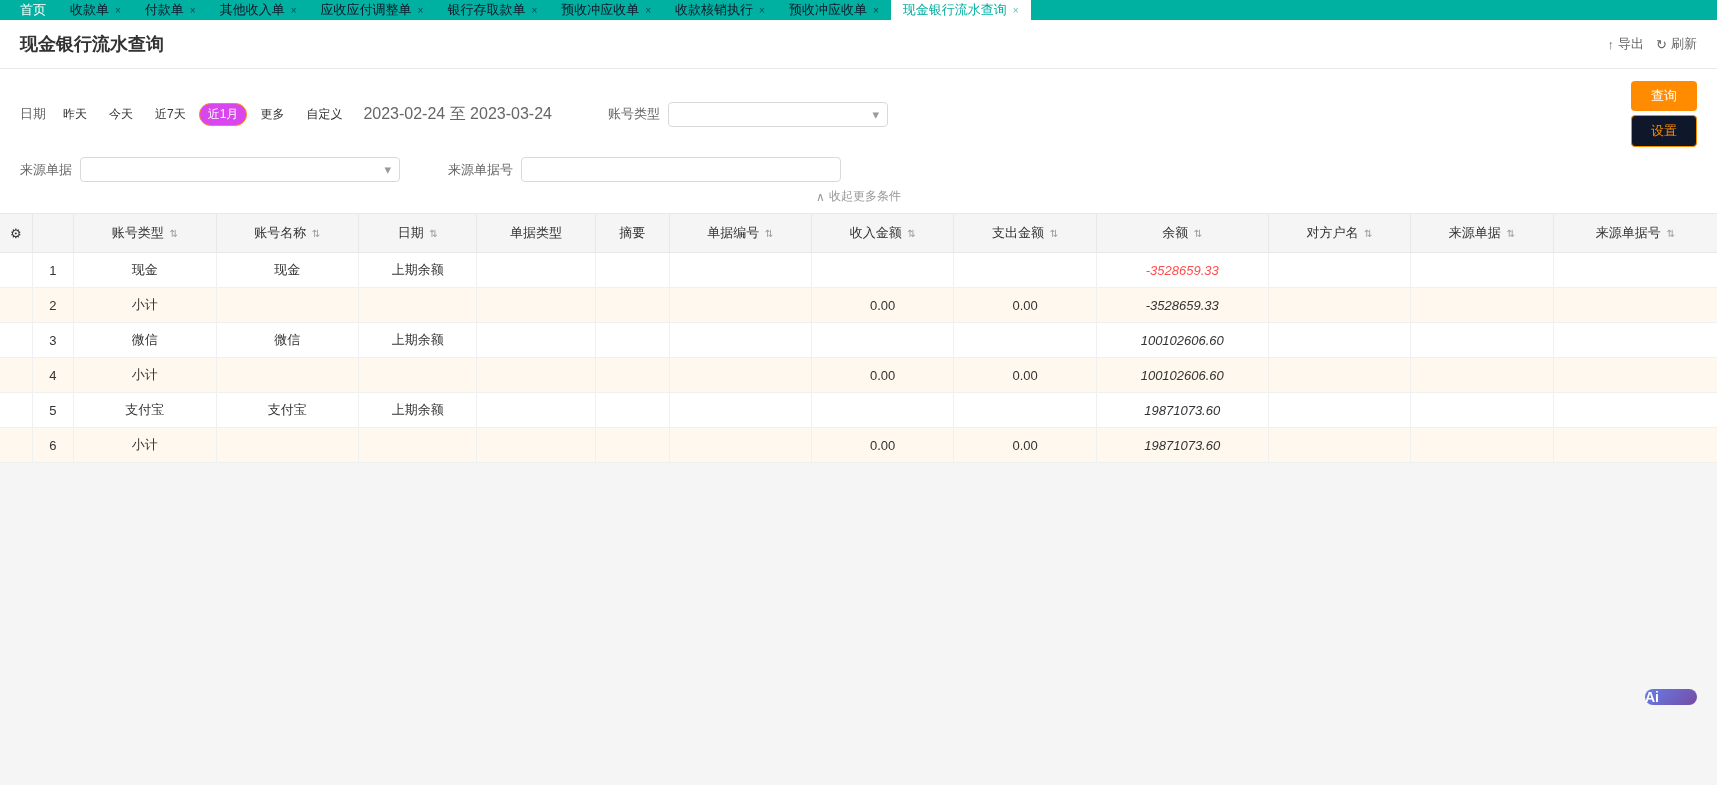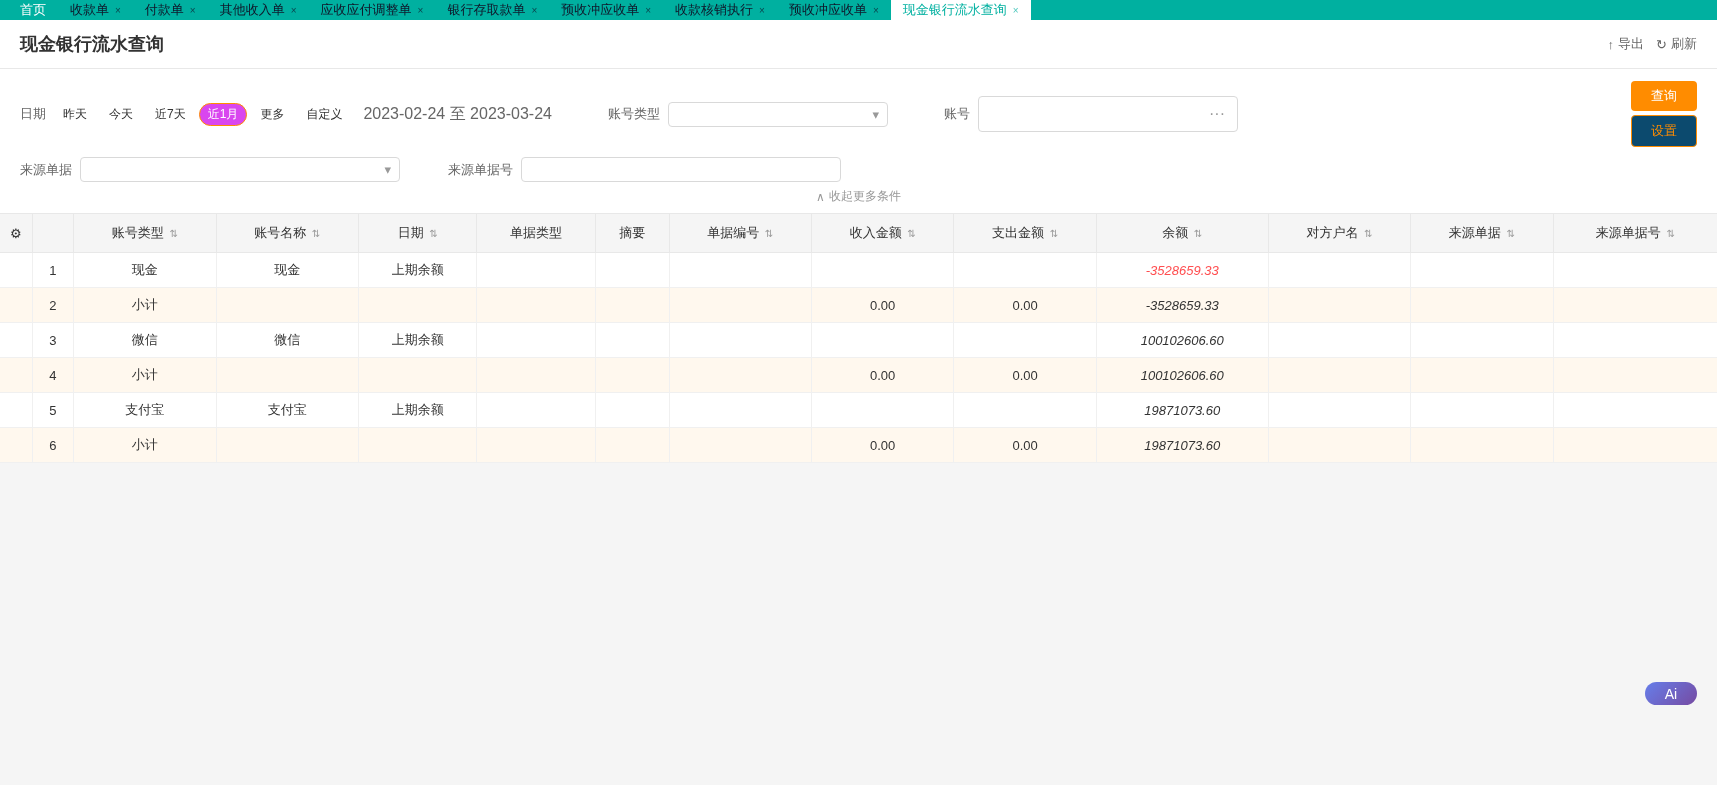--- a/index.html
+++ b/index.html
@@ -112,21 +112,21 @@
     .search-btn {
       background: #ff8c00;
       color: #fff;
       border: none;
       border-radius: 4px;
       padding: 6px 20px;
       cursor: pointer;
       font-size: 13px;
     }
     .settings-btn {
-      background: #0c4a6e;
+      background: #0f172a;
       color: #ff8c00;
       border: 1px solid #ff8c00;
       border-radius: 4px;
       padding: 6px 16px;
       cursor: pointer;
       font-size: 13px;
     }
     .action-btns { display: flex; flex-direction: column; gap: 4px; margin-left: auto; }
 
     .collapse-row {
@@ -186,28 +186,27 @@
       gap: 24px;
       margin-bottom: 6px;
     }
 
     
     .ai-badge {
       position: fixed;
       right: 20px;
       bottom: 80px;
       width: 52px;
-      height: 23px;
+      height: 16px;
       background: linear-gradient(135deg, #667eea, #764ba2);
       border-radius: 14px;
       display: flex;
       align-items: center;
-      justify-content: center;
       color: #fff;
-      font-weight: normal;
+      font-weight: bold;
       font-size: 14px;
       cursor: pointer;
     }
   </style>
 </head>
 <body>
 
 <div class="top-nav">
   <button class="nav-home">首页</button>
   <div class="nav-tab">
@@ -279,27 +278,20 @@
     </div>
 
     <div class="filter-group" style="margin-left: 40px;">
       <span class="filter-label">账号类型</span>
       <div class="filter-select" style="min-width:220px;">
         <span></span>
         <span class="chevron">▾</span>
       </div>
     </div>
 
-    <div class="filter-group" style="margin-left: 40px;">
-      <span class="filter-label">账号</span>
-      <div class="filter-input-group" style="min-width:260px;">
-        <input type="text" style="">
-        <span class="dots-btn">···</span>
-      </div>
-    </div>
 
     <div class="action-btns">
       <button class="search-btn">查询</button>
       <button class="settings-btn">设置</button>
     </div>
   </div>
 
   <div class="filter-row2">
     <div class="filter-group">
       <span class="filter-label">来源单据</span>

